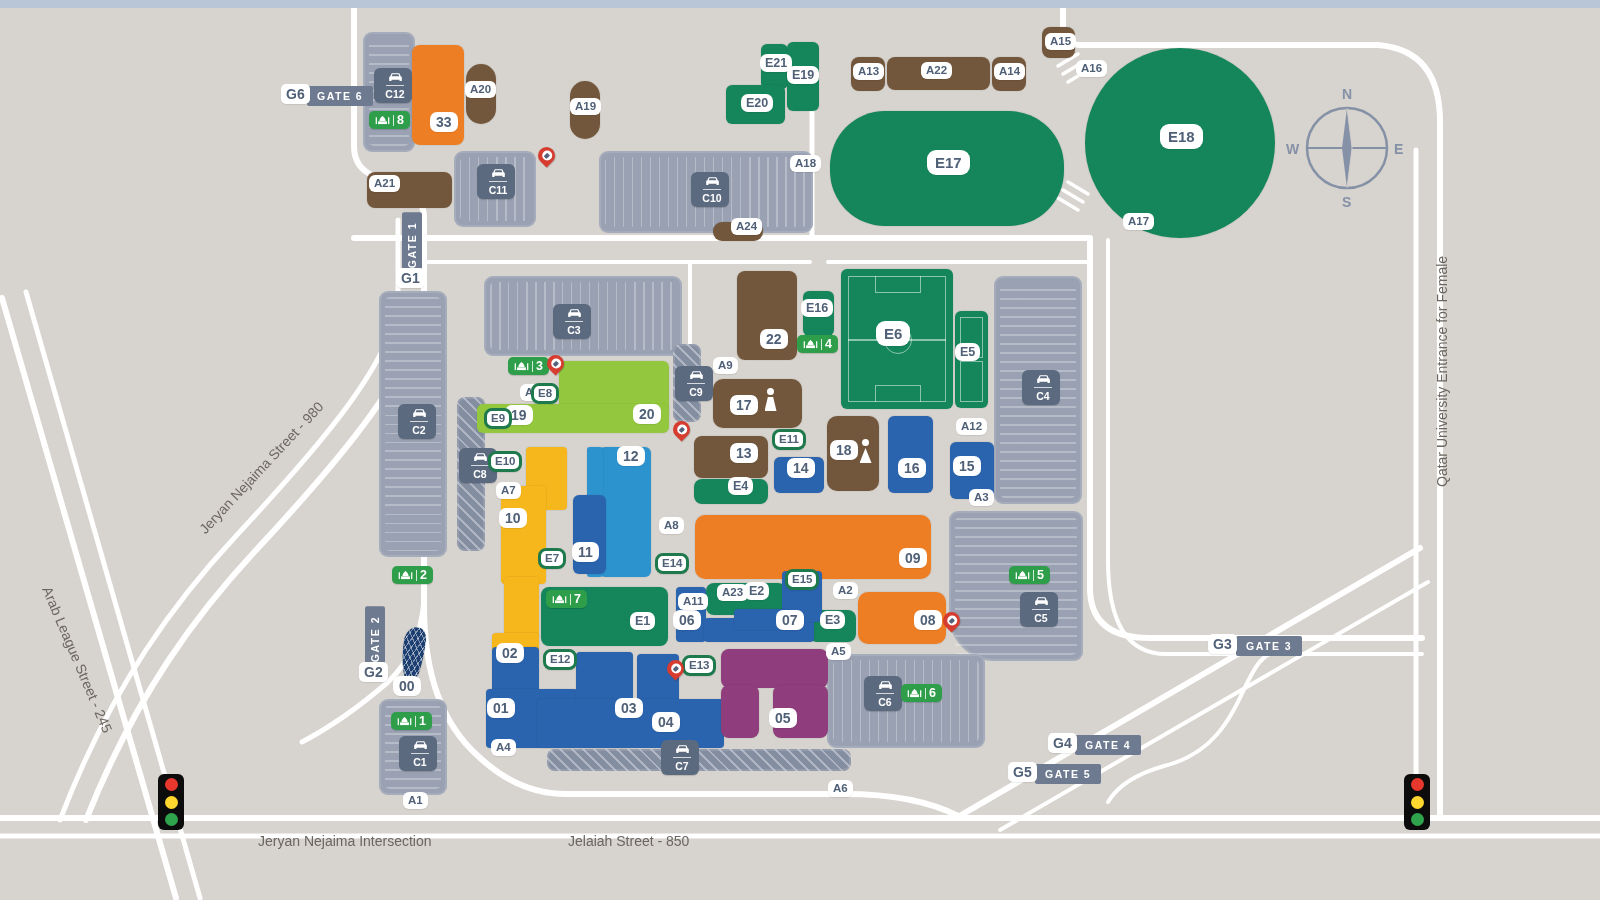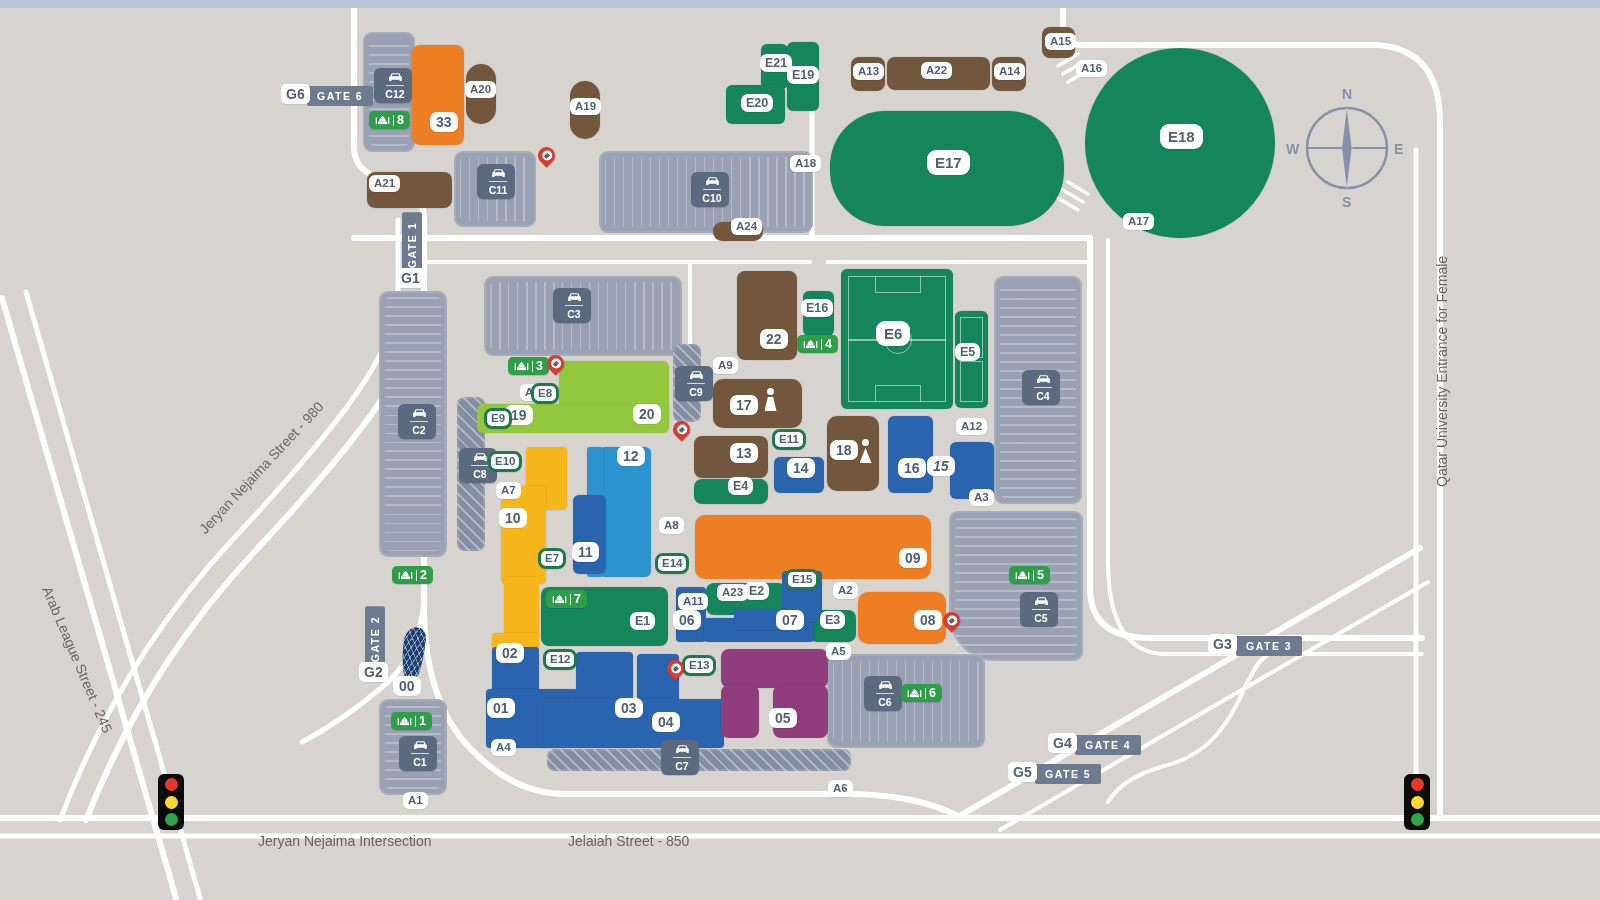--- a/index.html
+++ b/index.html
@@ -219,21 +219,21 @@
     <div class="chip e" style="position: absolute; left: 744px; top: 582px;">E2</div>
     <div class="chip e" style="position: absolute; left: 820px; top: 611px;">E3</div>
     <div class="chip e" style="position: absolute; left: 630px; top: 612px;">E1</div>
     <div class="chip num" style="position: absolute; left: 633px; top: 404px;">20</div>
     <div class="chip num" style="position: absolute; left: 505px; top: 405px;">19</div>
     <div class="chip num" style="position: absolute; left: 499px; top: 508px;">10</div>
     <div class="chip num" style="position: absolute; left: 617px; top: 446px;">12</div>
     <div class="chip num" style="position: absolute; left: 572px; top: 542px;">11</div>
     <div class="chip num" style="position: absolute; left: 787px; top: 458px;">14</div>
     <div class="chip num" style="position: absolute; left: 898px; top: 458px;">16</div>
-    <div class="chip num" style="position: absolute; left: 927px; top: 456px; font-style: italic;">15</div>
+    <div class="chip num" style="position: absolute; left: 953px; top: 456px;">15</div>
     <div class="chip num" style="position: absolute; left: 673px; top: 610px;">06</div>
     <div class="chip num" style="position: absolute; left: 776px; top: 610px;">07</div>
     <div class="chip num" style="position: absolute; left: 487px; top: 698px;">01</div>
     <div class="chip num" style="position: absolute; left: 615px; top: 698px;">03</div>
     <div class="chip num" style="position: absolute; left: 652px; top: 712px;">04</div>
     <div class="chip num" style="position: absolute; left: 496px; top: 643px;">02</div>
     <div class="chip num" style="position: absolute; left: 769px; top: 708px;">05</div>
     <div class="chip num" style="position: absolute; left: 393px; top: 676px;">00</div>
     <div class="pchip" style="position: absolute; left: 399px; top: 736px;">
       <svg viewBox="0 0 24 16" width="17" height="11">
@@ -242,21 +242,21 @@
       <i class="psep"></i>
       <span>C1</span>
     </div>
     <div class="pchip" style="position: absolute; left: 398px; top: 404px;">
       <svg viewBox="0 0 24 16" width="17" height="11">
         <path fill="#fff" d="M4.5,6 L6,2.5 C6.2,2 6.7,1.7 7.2,1.7 h9.6 c.5,0 1,.3 1.2,.8 L19.5,6 c1,.2 1.7,1 1.7,2 v4.2 c0,.6 -.4,1 -1,1 h-1.4 c-.6,0 -1,-.4 -1,-1 v-.9 H6.2 v.9 c0,.6 -.4,1 -1,1 H3.8 c-.6,0 -1,-.4 -1,-1 V8 c0,-1 .7,-1.8 1.7,-2 z M6.4,6 h11.2 L16.4,3.2 H7.6 Z"></path>
       </svg>
       <i class="psep"></i>
       <span>C2</span>
     </div>
-    <div class="pchip" style="position: absolute; left: 553px; top: 288px; justify-content: space-between;">
+    <div class="pchip" style="position: absolute; left: 553px; top: 304px; justify-content: space-between;">
       <svg viewBox="0 0 24 16" width="17" height="11">
         <path fill="#fff" d="M4.5,6 L6,2.5 C6.2,2 6.7,1.7 7.2,1.7 h9.6 c.5,0 1,.3 1.2,.8 L19.5,6 c1,.2 1.7,1 1.7,2 v4.2 c0,.6 -.4,1 -1,1 h-1.4 c-.6,0 -1,-.4 -1,-1 v-.9 H6.2 v.9 c0,.6 -.4,1 -1,1 H3.8 c-.6,0 -1,-.4 -1,-1 V8 c0,-1 .7,-1.8 1.7,-2 z M6.4,6 h11.2 L16.4,3.2 H7.6 Z"></path>
       </svg>
       <i class="psep"></i>
       <span>C3</span>
     </div>
     <div class="pchip" style="position: absolute; left: 1022px; top: 370px;">
       <svg viewBox="0 0 24 16" width="17" height="11">
         <path fill="#fff" d="M4.5,6 L6,2.5 C6.2,2 6.7,1.7 7.2,1.7 h9.6 c.5,0 1,.3 1.2,.8 L19.5,6 c1,.2 1.7,1 1.7,2 v4.2 c0,.6 -.4,1 -1,1 h-1.4 c-.6,0 -1,-.4 -1,-1 v-.9 H6.2 v.9 c0,.6 -.4,1 -1,1 H3.8 c-.6,0 -1,-.4 -1,-1 V8 c0,-1 .7,-1.8 1.7,-2 z M6.4,6 h11.2 L16.4,3.2 H7.6 Z"></path>
       </svg>

